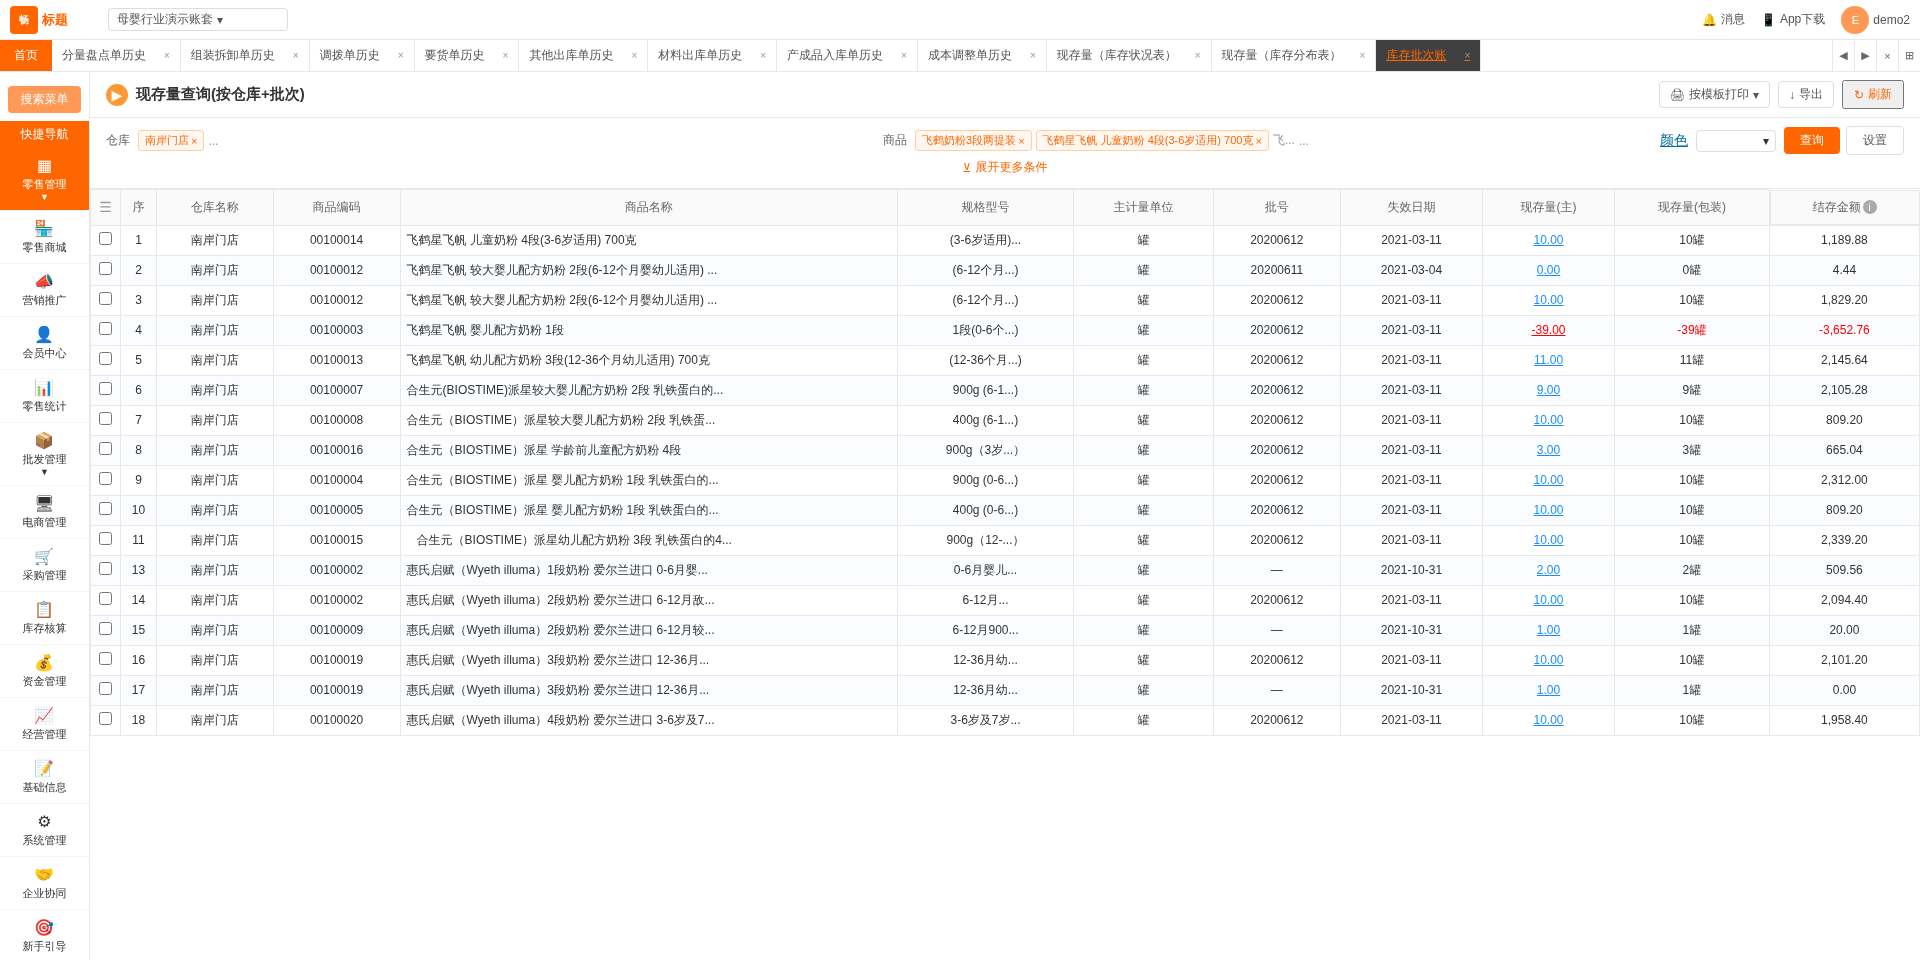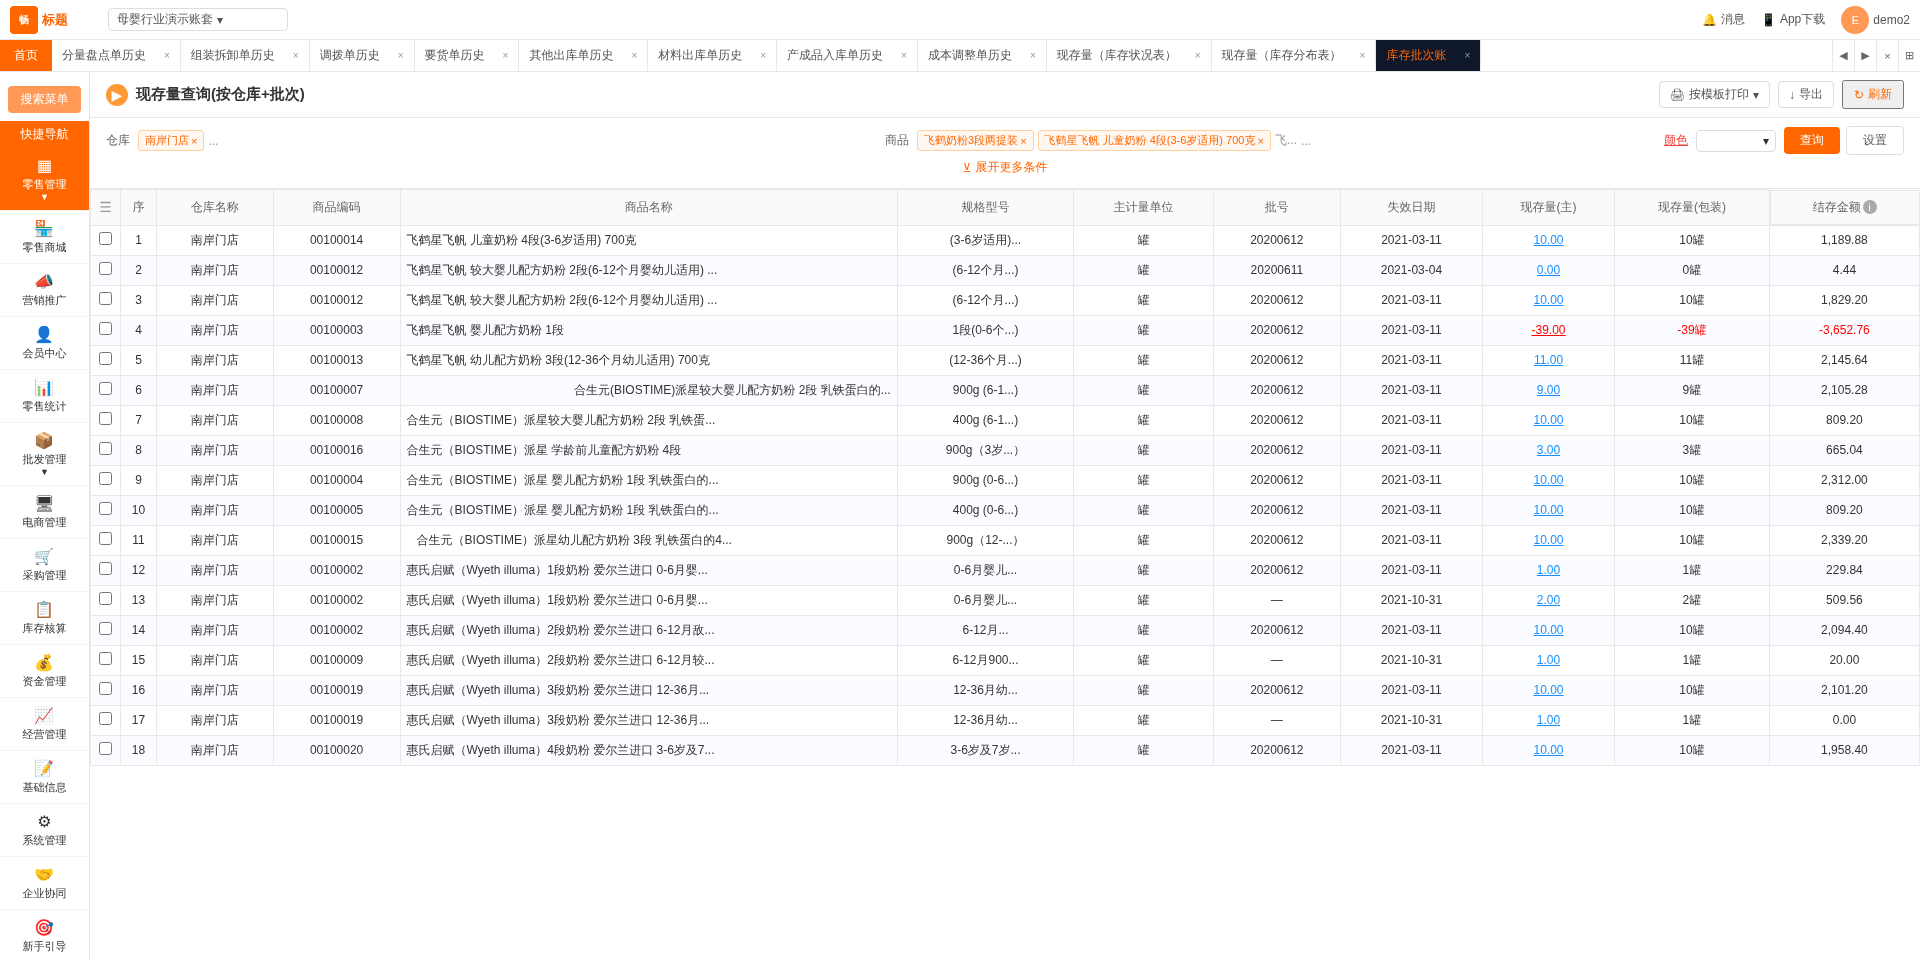--- a/index.html
+++ b/index.html
@@ -11,21 +11,21 @@
     .logo-icon { width: 28px; height: 28px; background: #ff6600; border-radius: 4px; display: flex; align-items: center; justify-content: center; color: white; font-size: 10px; }
     .org-select { display: flex; align-items: center; gap: 4px; border: 1px solid #ddd; border-radius: 4px; padding: 2px 8px; cursor: pointer; font-size: 12px; color: #555; background: #fff; min-width: 180px; }
     .top-right { margin-left: auto; display: flex; align-items: center; gap: 16px; }
     .top-icon-btn { display: flex; align-items: center; gap: 4px; color: #555; cursor: pointer; font-size: 12px; }
     .avatar { width: 28px; height: 28px; background: #ff9955; border-radius: 50%; display: flex; align-items: center; justify-content: center; color: white; font-size: 11px; }
 
     
     .tab-bar { background: #fff; height: 32px; display: flex; align-items: center; border-bottom: 1px solid #e8e8e8; overflow: hidden; }
     .tab-home { background: #ff6600; color: white; padding: 0 14px; height: 32px; display: flex; align-items: center; font-size: 12px; cursor: pointer; flex-shrink: 0; }
     .tab-item { height: 32px; display: flex; align-items: center; padding: 0 10px; font-size: 12px; color: #555; border-right: 1px solid #e8e8e8; cursor: pointer; white-space: nowrap; gap: 18px; flex-shrink: 0; }
-    .tab-item.active { color: #ff6600; background: #0f172a; }
+    .tab-item.active { color: #ff6600; background: #404040; text-decoration: underline; }
     .tab-close { color: #999; font-size: 10px; cursor: pointer; }
     .tab-arrows { display: flex; align-items: center; margin-left: auto; }
     .tab-arrow { width: 22px; height: 32px; display: flex; align-items: center; justify-content: center; cursor: pointer; color: #666; border-left: 1px solid #e8e8e8; font-size: 11px; }
 
     
     .main-layout { display: flex; height: calc(960px - 72px); }
 
     
     .sidebar { width: 90px; background: #fff; border-right: 1px solid #e8e8e8; display: flex; flex-direction: column; align-items: center; padding-top: 8px; overflow-y: auto; flex-shrink: 0; }
     .sidebar-search { padding: 6px 8px; width: 100%; }
@@ -46,21 +46,21 @@
     .btn-refresh { display: flex; align-items: center; gap: 4px; padding: 4px 10px; cursor: pointer; font-size: 12px; color: #ff6600; }
 
     
     .filter-bar { background: #fff; padding: 8px 16px; border-bottom: 1px solid #e8e8e8; }
     .filter-row { display: flex; align-items: center; gap: 8px; flex-wrap: wrap; }
     .filter-label { font-size: 12px; color: #666; flex-shrink: 0; }
     .filter-tag-area { display: flex; align-items: center; gap: 4px; flex: 1; min-width: 0; }
     .filter-tag { display: flex; align-items: center; gap: 2px; background: #fff7f0; border: 1px solid #ffd0a0; border-radius: 3px; padding: 2px 6px; font-size: 11px; color: #ff6600; }
     .filter-tag .close { cursor: pointer; color: #ff6600; font-size: 11px; }
     .filter-dots { color: #999; cursor: pointer; }
-    .color-label { font-size: 12px; color: #ef4444; text-decoration: underline; }
+    .color-label { font-size: 14px; color: #0369a1; text-decoration: underline; }
     .color-select { min-width: 80px; border: 1px solid #ddd; border-radius: 4px; padding: 3px 6px; font-size: 12px; cursor: pointer; display: flex; align-items: center; justify-content: space-between; }
     .btn-query { background: #ff6600; color: white; border: none; border-radius: 4px; padding: 5px 16px; cursor: pointer; font-size: 12px; }
     .btn-settings { background: white; color: #555; border: 1px solid #ddd; border-radius: 4px; padding: 5px 16px; cursor: pointer; font-size: 12px; }
     .expand-row { display: flex; justify-content: center; padding: 4px 0; }
     .expand-btn { display: flex; align-items: center; gap: 4px; color: #ff6600; cursor: pointer; font-size: 12px; border: none; background: none; }
 
     
     .table-container { flex: 1; overflow: auto; padding: 0; background: #fff; margin: 0; }
     table { width: 100%; border-collapse: collapse; font-size: 12px; }
     thead tr { background: #fafafa; position: sticky; top: 0; z-index: 10; }
@@ -388,21 +388,21 @@
     <td>2021-03-11</td>
     <td class="td-link">11.00</td>
     <td class="">11罐</td>
     <td class="">2,145.64</td>
   </tr>
             <tr>
     <td><input type="checkbox" style=""></td>
     <td>6</td>
     <td>南岸门店</td>
     <td>00100007</td>
-    <td class="td-left" style="max-width:260px;overflow:hidden;text-overflow:ellipsis;text-align:right;">合生元(BIOSTIME)派星较大婴儿配方奶粉 2段 乳铁蛋白的...</td>
+    <td class="td-left" style="max-width:260px;overflow:hidden;text-overflow:ellipsis;">合生元(BIOSTIME)派星较大婴儿配方奶粉 2段 乳铁蛋白的...</td>
     <td>900g (6-1...)</td>
     <td>罐</td>
     <td>20200612</td>
     <td>2021-03-11</td>
     <td class="td-link">9.00</td>
     <td class="">9罐</td>
     <td class="">2,105.28</td>
   </tr>
             <tr>
     <td><input type="checkbox" style=""></td>
@@ -466,34 +466,20 @@
     <td>南岸门店</td>
     <td>00100015</td>
     <td class="td-left" style="max-width:260px;overflow:hidden;text-overflow:ellipsis;padding-left:16px;">合生元（BIOSTIME）派星幼儿配方奶粉 3段 乳铁蛋白的4...</td>
     <td>900g（12-...）</td>
     <td>罐</td>
     <td>20200612</td>
     <td>2021-03-11</td>
     <td class="td-link">10.00</td>
     <td class="">10罐</td>
     <td class="">2,339.20</td>
-  </tr>
-            <tr>
-    <td><input type="checkbox" style=""></td>
-    <td>12</td>
-    <td>南岸门店</td>
-    <td>00100002</td>
-    <td class="td-left" style="max-width:260px;overflow:hidden;text-overflow:ellipsis;">惠氏启赋（Wyeth illuma）1段奶粉 爱尔兰进口 0-6月婴...</td>
-    <td>0-6月婴儿...</td>
-    <td>罐</td>
-    <td>20200612</td>
-    <td>2021-03-11</td>
-    <td class="td-link">1.00</td>
-    <td class="">1罐</td>
-    <td class="">229.84</td>
   </tr>
             <tr>
     <td><input type="checkbox" style=""></td>
     <td>13</td>
     <td>南岸门店</td>
     <td>00100002</td>
     <td class="td-left" style="max-width:260px;overflow:hidden;text-overflow:ellipsis;">惠氏启赋（Wyeth illuma）1段奶粉 爱尔兰进口 0-6月婴...</td>
     <td>0-6月婴儿...</td>
     <td>罐</td>
     <td>—</td>

